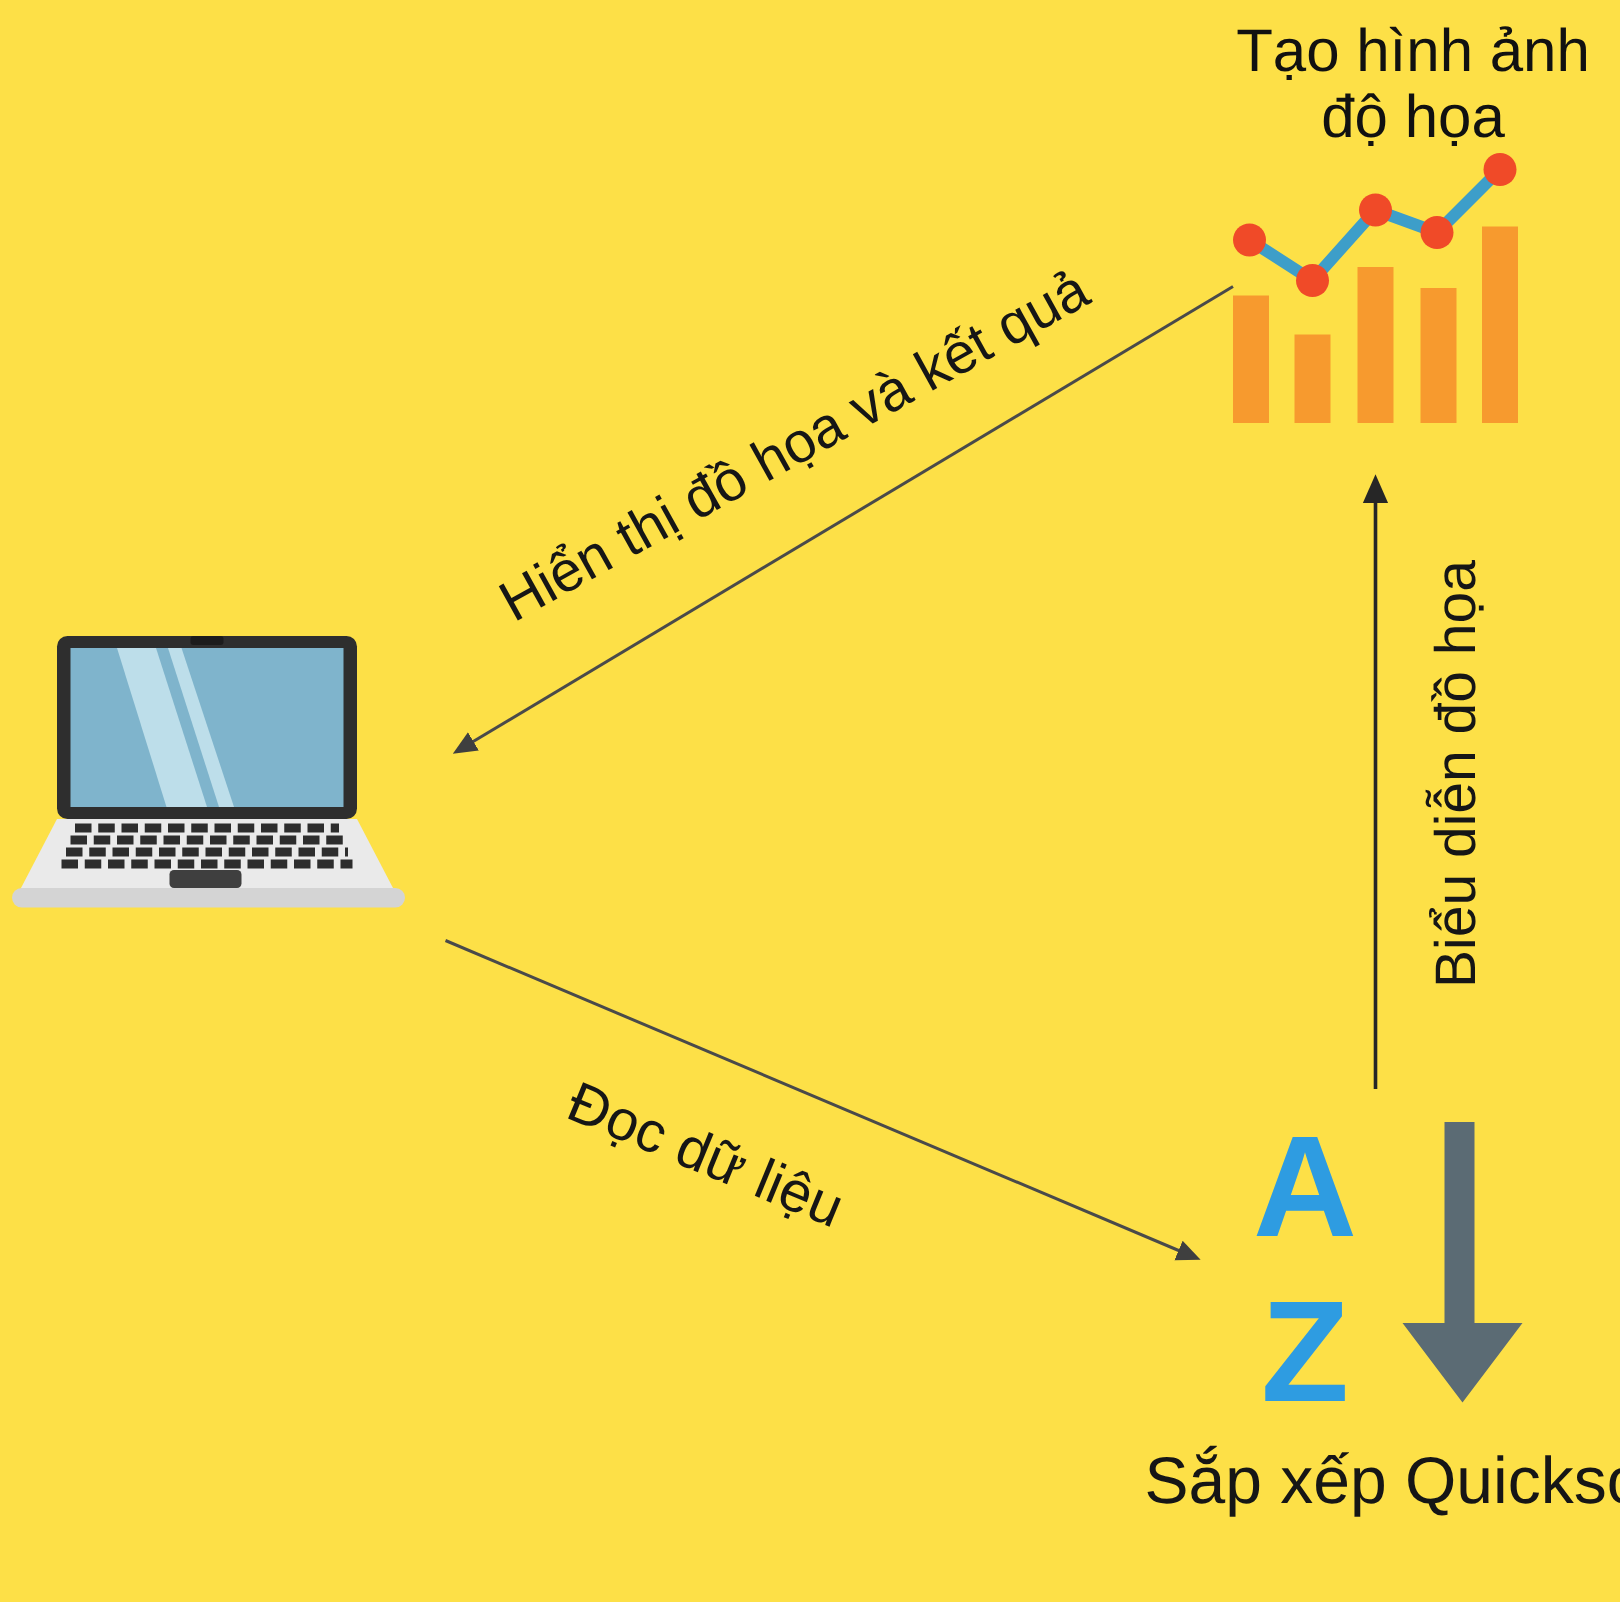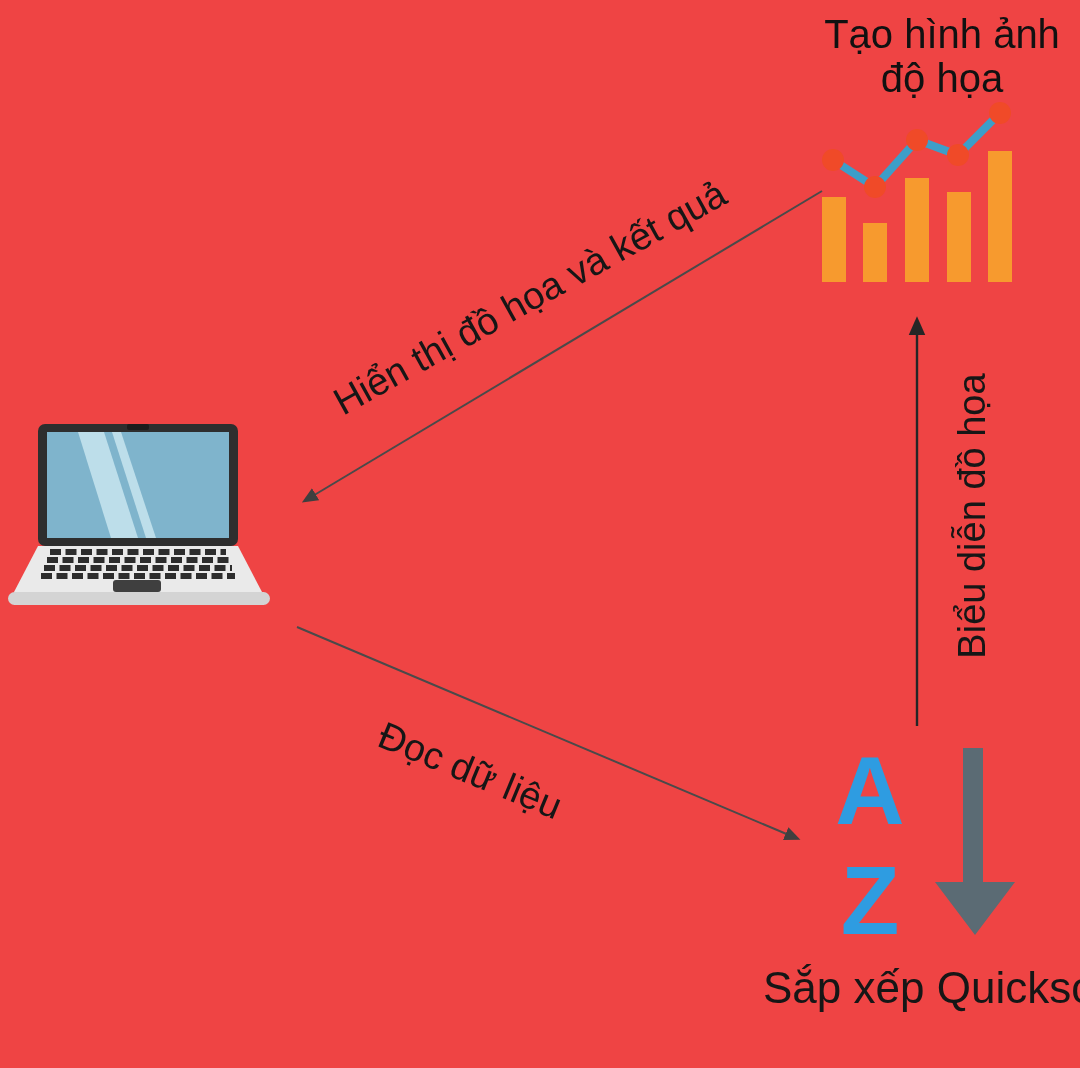--- a/index.html
+++ b/index.html
@@ -8,21 +8,21 @@
     width: 1080px;
     height: 1068px;
     overflow: hidden;
     background: #ffffff;
     font-family: "Liberation Sans", sans-serif;
   }
   .canvas {
     position: relative;
     width: 1080px;
     height: 1068px;
-    background: #ef4444;
+    background: #fde047;
   }
   .connectors {
     position: absolute;
     left: 0; top: 0;
     width: 1080px; height: 1068px;
   }
   .node-icon { position: absolute; }
   .laptop-svg  { left: 8px;   top: 416px; width: 262px; height: 192px; }
   .chart-svg   { left: 808px; top: 98px;  width: 210px; height: 192px; }
   .sort-svg    { left: 828px; top: 738px; width: 192px; height: 207px; }

